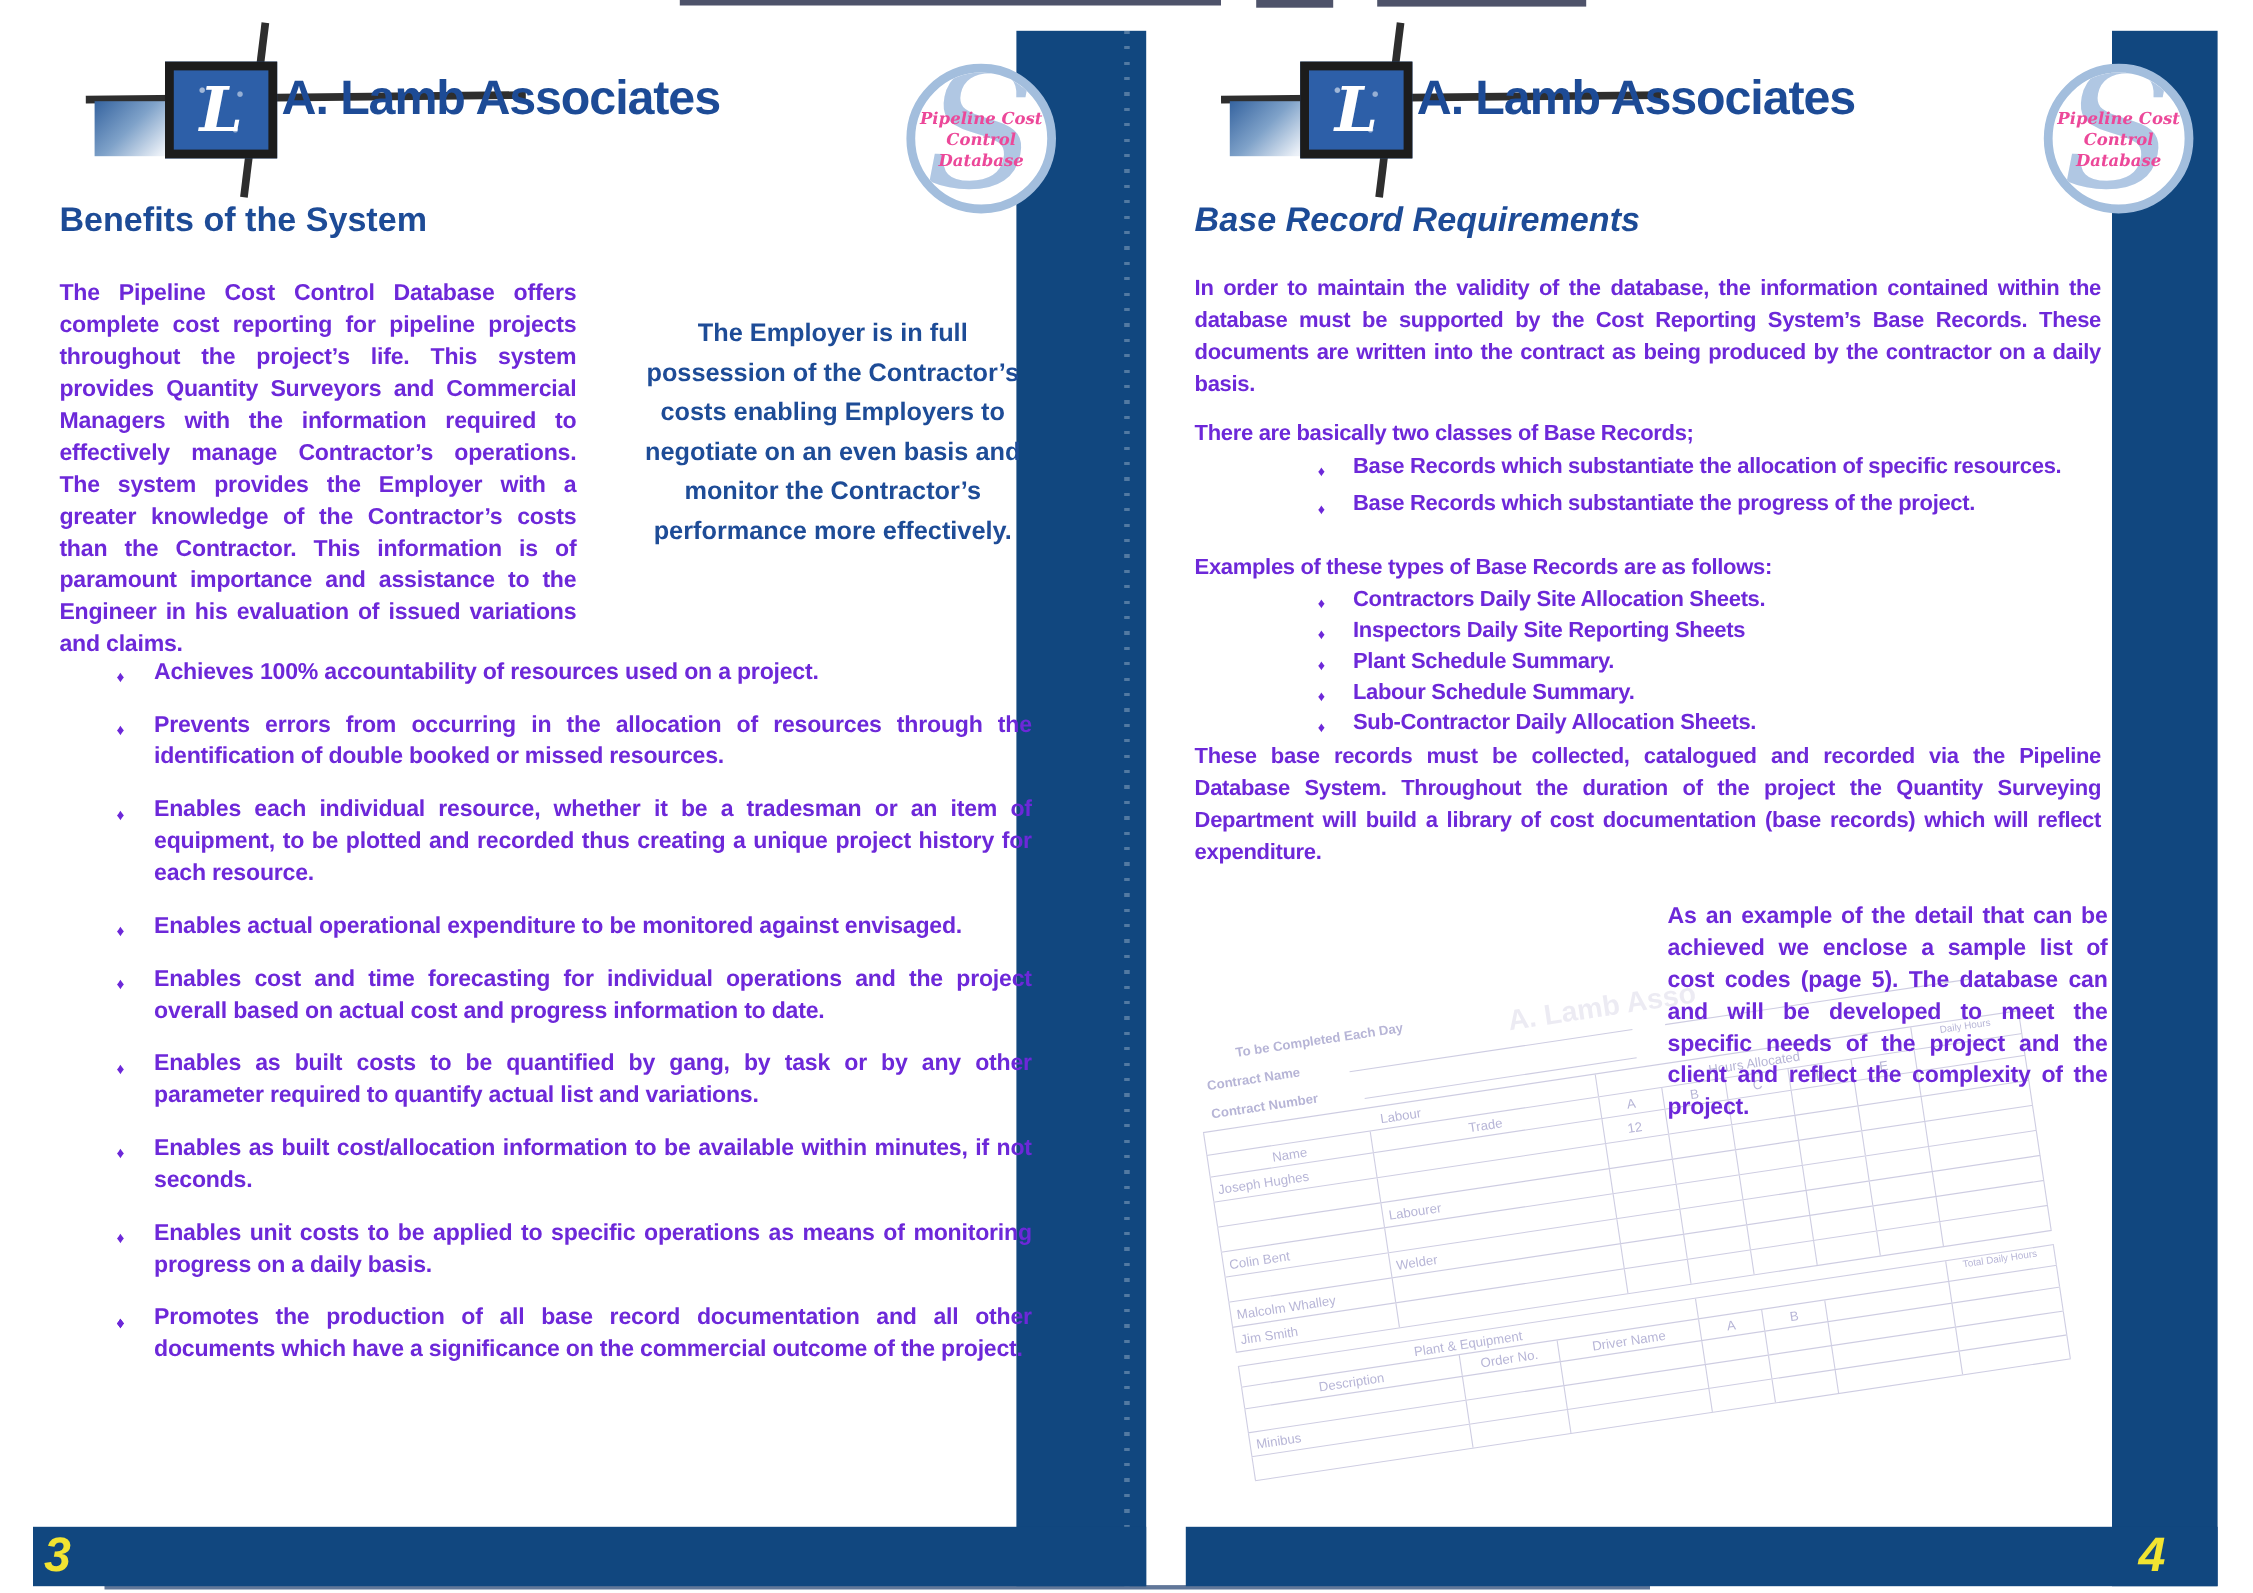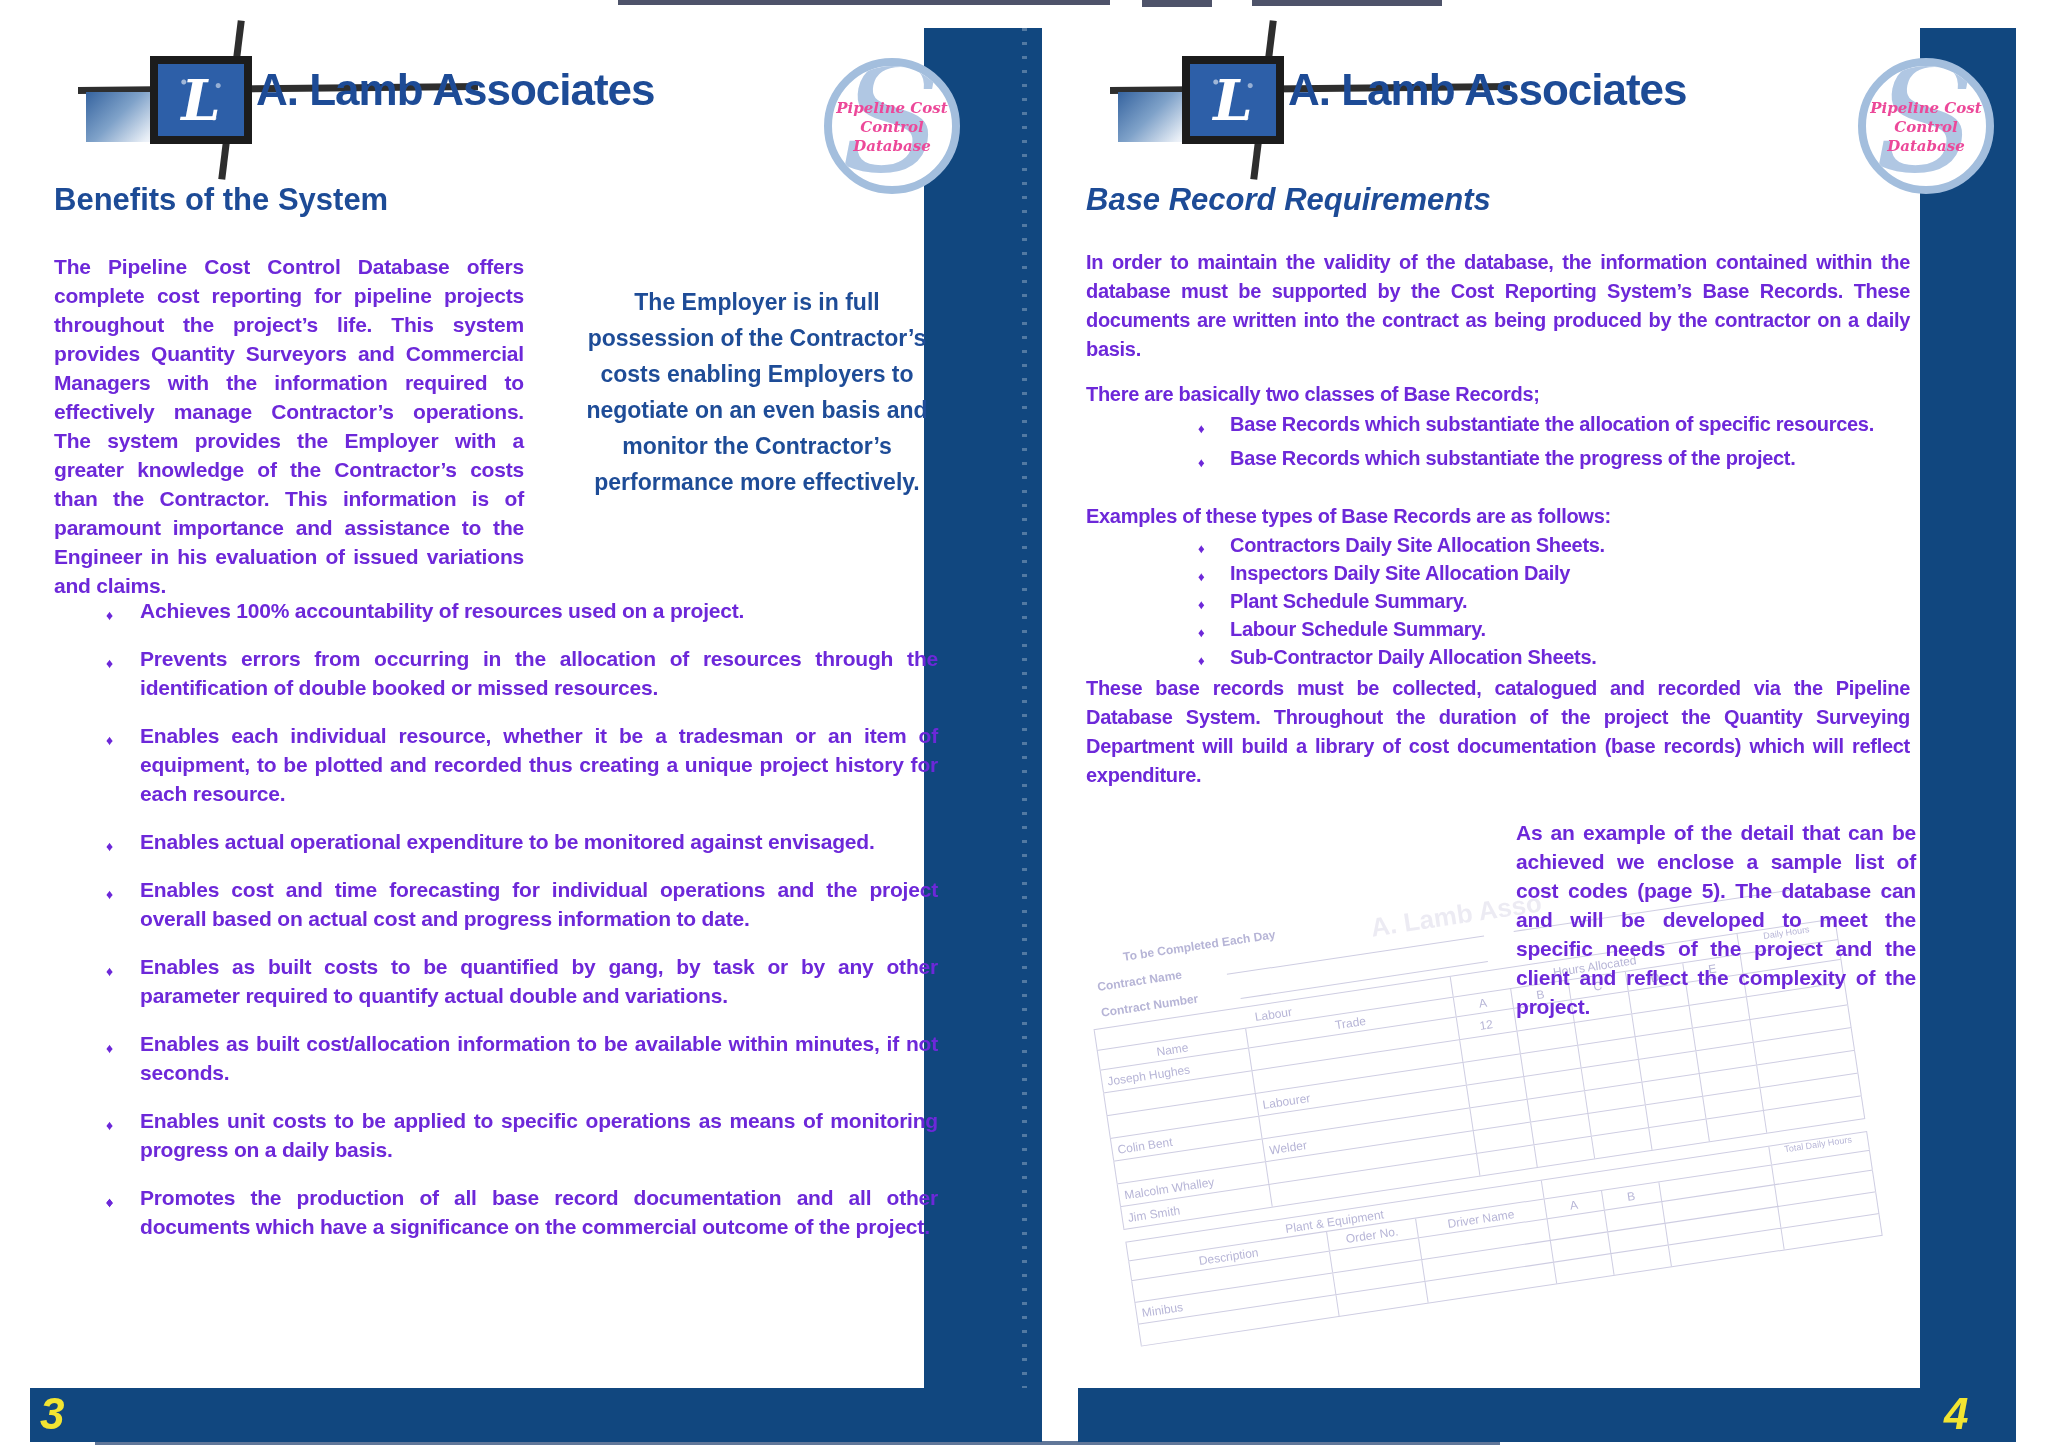--- a/index.html
+++ b/index.html
@@ -137,21 +137,21 @@
     <div class="abs body lp" style="left:54px;top:252px;width:470px;">The Pipeline Cost Control Database offers complete cost reporting for pipeline projects throughout the project’s life. This system provides Quantity Surveyors and Commercial Managers with the information required to effectively manage Contractor’s operations. The system provides the Employer with a greater knowledge of the Contractor’s costs than the Contractor. This information is of paramount importance and assistance to the Engineer in his evaluation of issued variations and claims.</div>
 
     <div class="abs quote" style="left:582px;top:284px;width:350px;">The Employer is in full possession of the Contractor’s costs enabling Employers to negotiate on an even basis and monitor the Contractor’s performance more effectively.</div>
 
     <div class="abs body lp blist" style="left:94px;top:596px;width:844px;">
       <div class="li"><span class="d">♦</span><span>Achieves 100% accountability of resources used on a project.</span></div>
       <div class="li"><span class="d">♦</span><span>Prevents errors from occurring in the allocation of resources through the identification of double booked or missed resources.</span></div>
       <div class="li"><span class="d">♦</span><span>Enables each individual resource, whether it be a tradesman or an item of equipment, to be plotted and recorded thus creating a unique project history for each resource.</span></div>
       <div class="li"><span class="d">♦</span><span>Enables actual operational expenditure to be monitored against envisaged.</span></div>
       <div class="li"><span class="d">♦</span><span>Enables cost and time forecasting for individual operations and the project overall based on actual cost and progress information to date.</span></div>
-      <div class="li"><span class="d">♦</span><span>Enables as built costs to be quantified by gang, by task or by any other parameter required to quantify actual double and variations.</span></div>
+      <div class="li"><span class="d">♦</span><span>Enables as built costs to be quantified by gang, by task or by any other parameter required to quantify actual list and variations.</span></div>
       <div class="li"><span class="d">♦</span><span>Enables as built cost/allocation information to be available within minutes, if not seconds.</span></div>
       <div class="li"><span class="d">♦</span><span>Enables unit costs to be applied to specific operations as means of monitoring progress on a daily basis.</span></div>
       <div class="li"><span class="d">♦</span></div>
       <div class="li"><span class="d">♦</span></div>
       <div class="li"><span class="d">♦</span><span>Promotes the production of all base record documentation and all other documents which have a significance on the commercial outcome of the project.</span></div>
     </div>
 
     <div class="abs footer" style="left:30px;top:1388px;width:1012px;height:54px;"></div>
     <div class="abs pagenum" style="left:40px;top:1392px;">3</div>
   </div>
@@ -185,21 +185,21 @@
 
     <div class="abs body rp" style="left:44px;top:380px;width:824px;">There are basically two classes of Base Records;</div>
     <div class="abs body rp rlist" style="left:148px;top:410px;width:712px;">
       <div class="li"><span class="d">♦</span><span>Base Records which substantiate the allocation of specific resources.</span></div>
       <div class="li"><span class="d">♦</span><span>Base Records which substantiate the progress of the project.</span></div>
     </div>
 
     <div class="abs body rp" style="left:44px;top:502px;width:824px;">Examples of these types of Base Records are as follows:</div>
     <div class="abs body rp rlist tight" style="left:148px;top:532px;width:712px;">
       <div class="li"><span class="d">♦</span><span>Contractors Daily Site Allocation Sheets.</span></div>
-      <div class="li"><span class="d">♦</span><span>Inspectors Daily Site Allocation Daily</span></div>
+      <div class="li"><span class="d">♦</span><span>Inspectors Daily Site Reporting Sheets</span></div>
       <div class="li"><span class="d">♦</span><span>Plant Schedule Summary.</span></div>
       <div class="li"><span class="d">♦</span><span>Labour Schedule Summary.</span></div>
       <div class="li"><span class="d">♦</span><span>Sub-Contractor Daily Allocation Sheets.</span></div>
     </div>
 
     <div class="abs body rp" style="left:44px;top:674px;width:824px;z-index:2;">These base records must be collected, catalogued and recorded via the Pipeline Database System. Throughout the duration of the project the Quantity Surveying Department will build a library of cost documentation (base records) which will reflect expenditure.</div>
 
     <div class="abs body lp" style="left:474px;top:818px;width:400px;z-index:2;">As an example of the detail that can be achieved we enclose a sample list of cost codes (page 5). The database can and will be developed to meet the specific needs of the project and the client and reflect the complexity of the project.</div>
 
     <div class="abs footer" style="left:36px;top:1388px;width:938px;height:54px;"></div>

